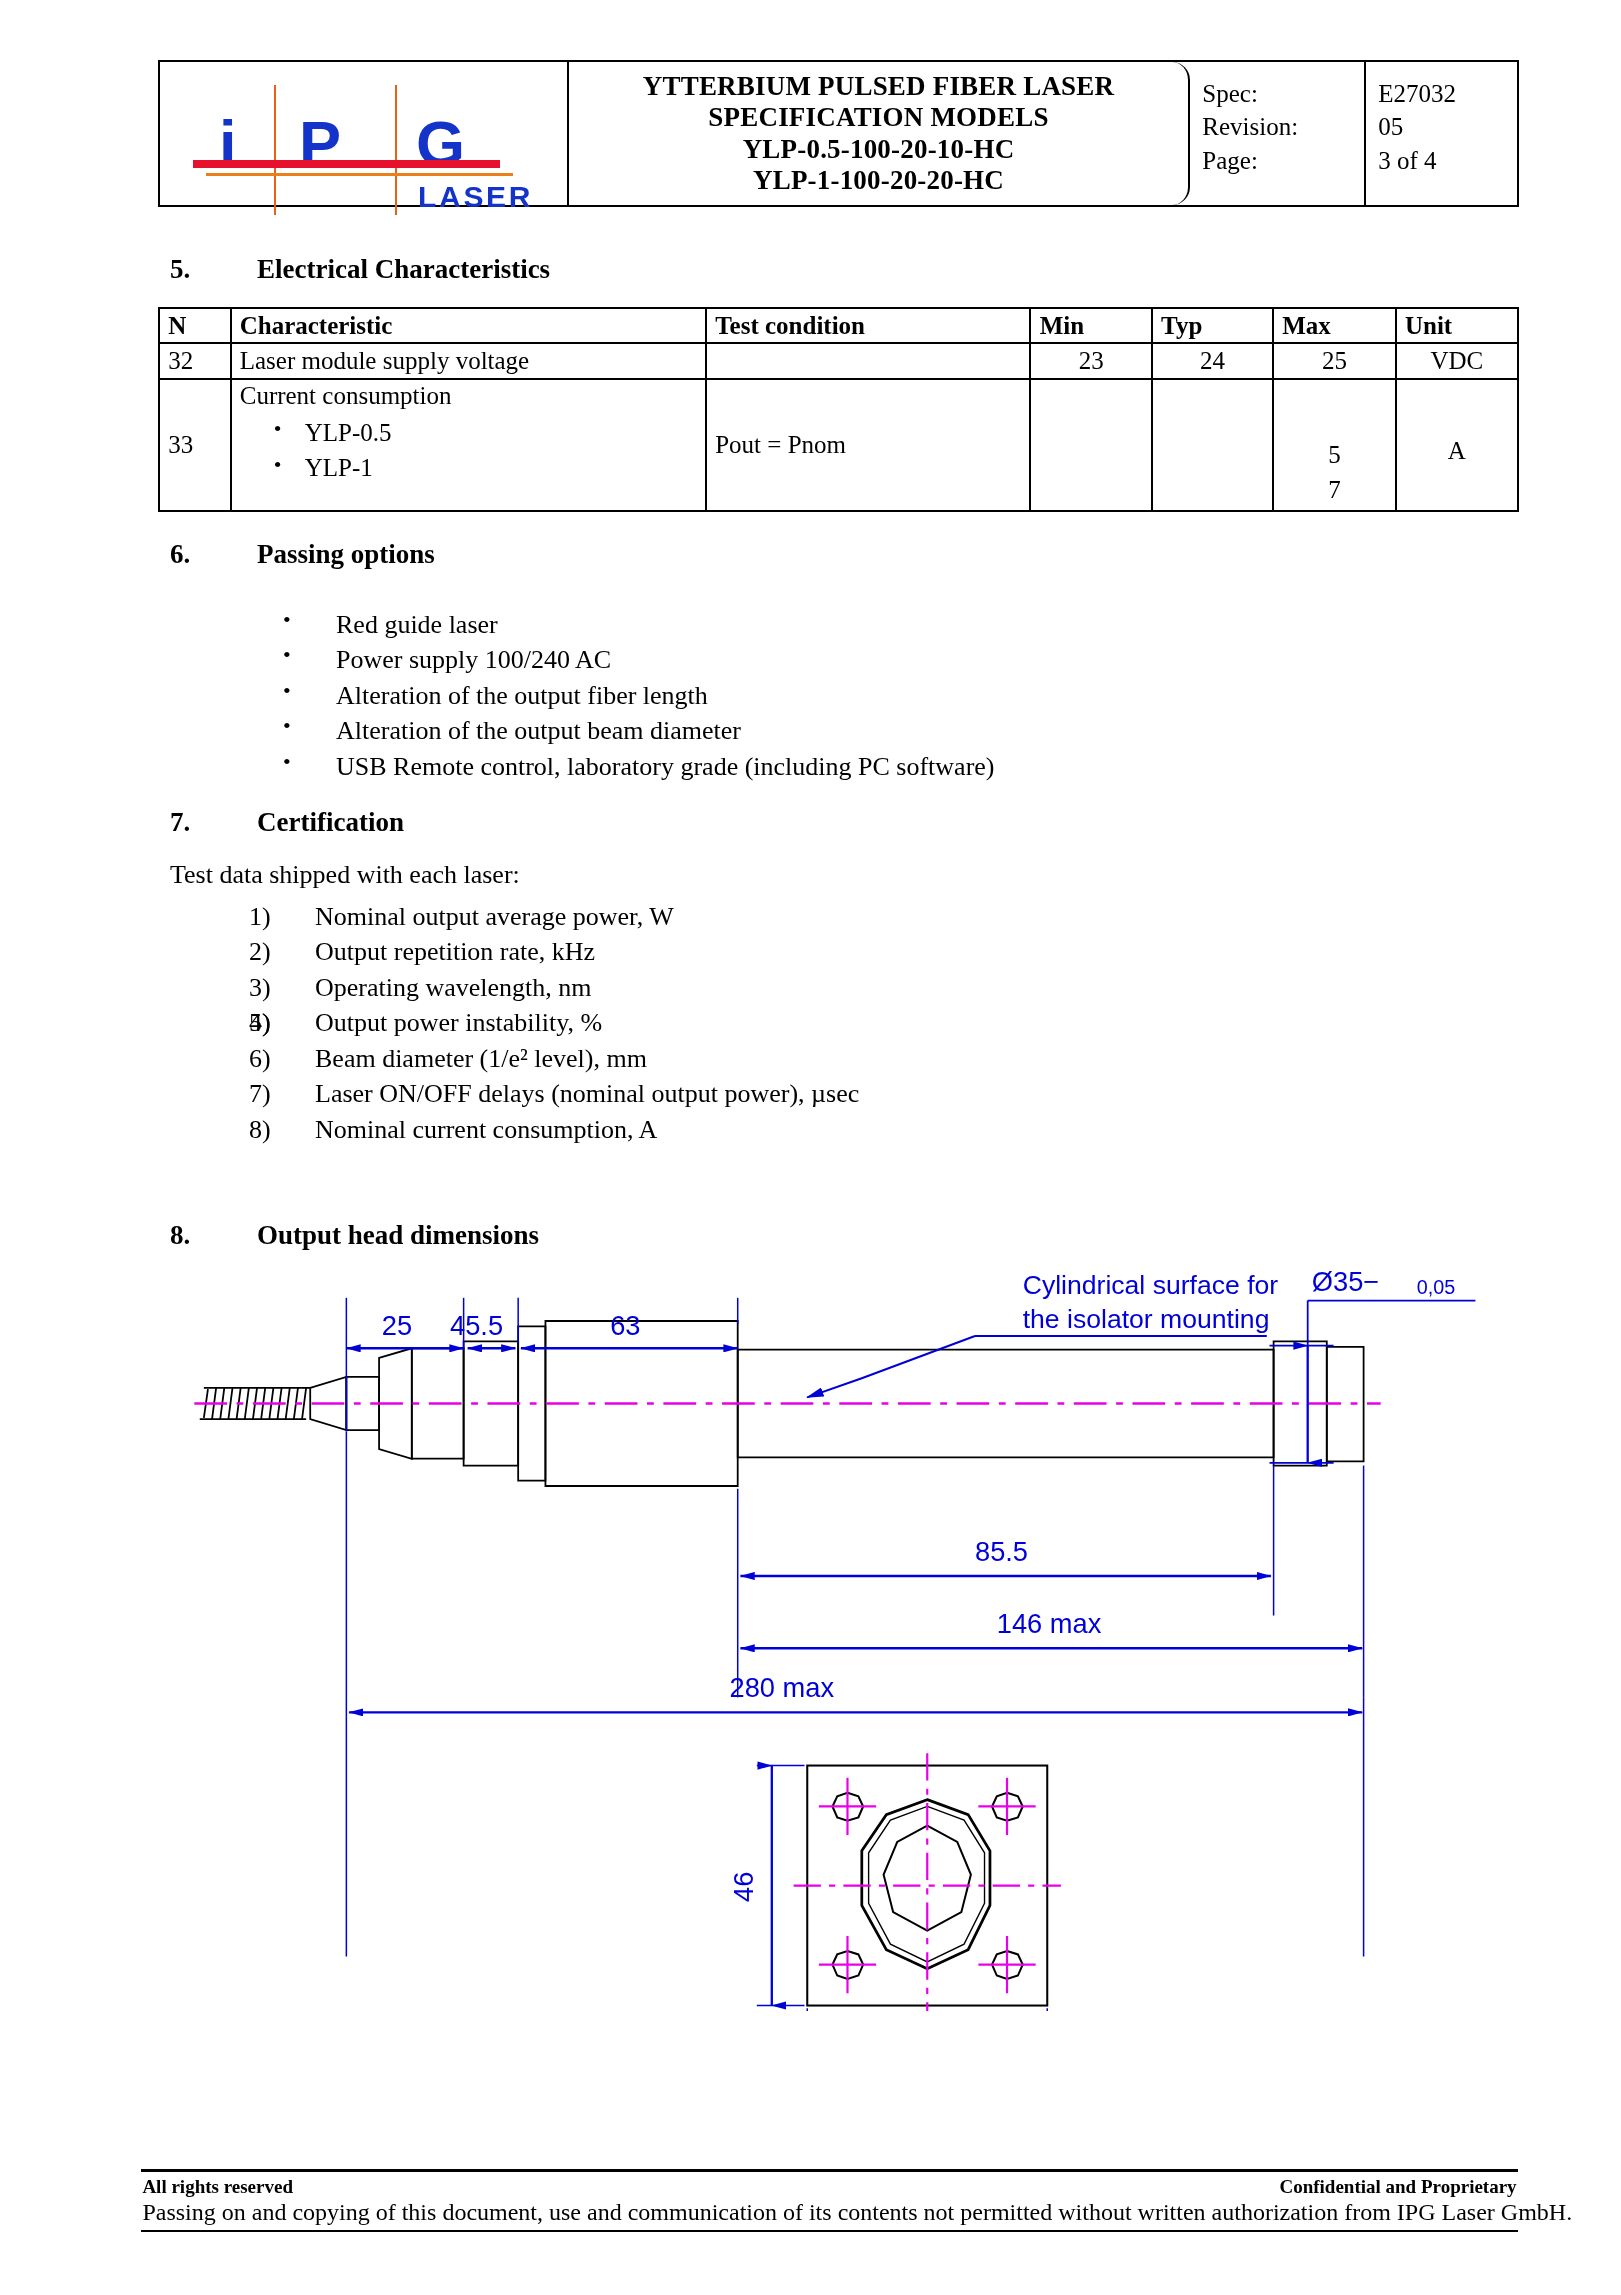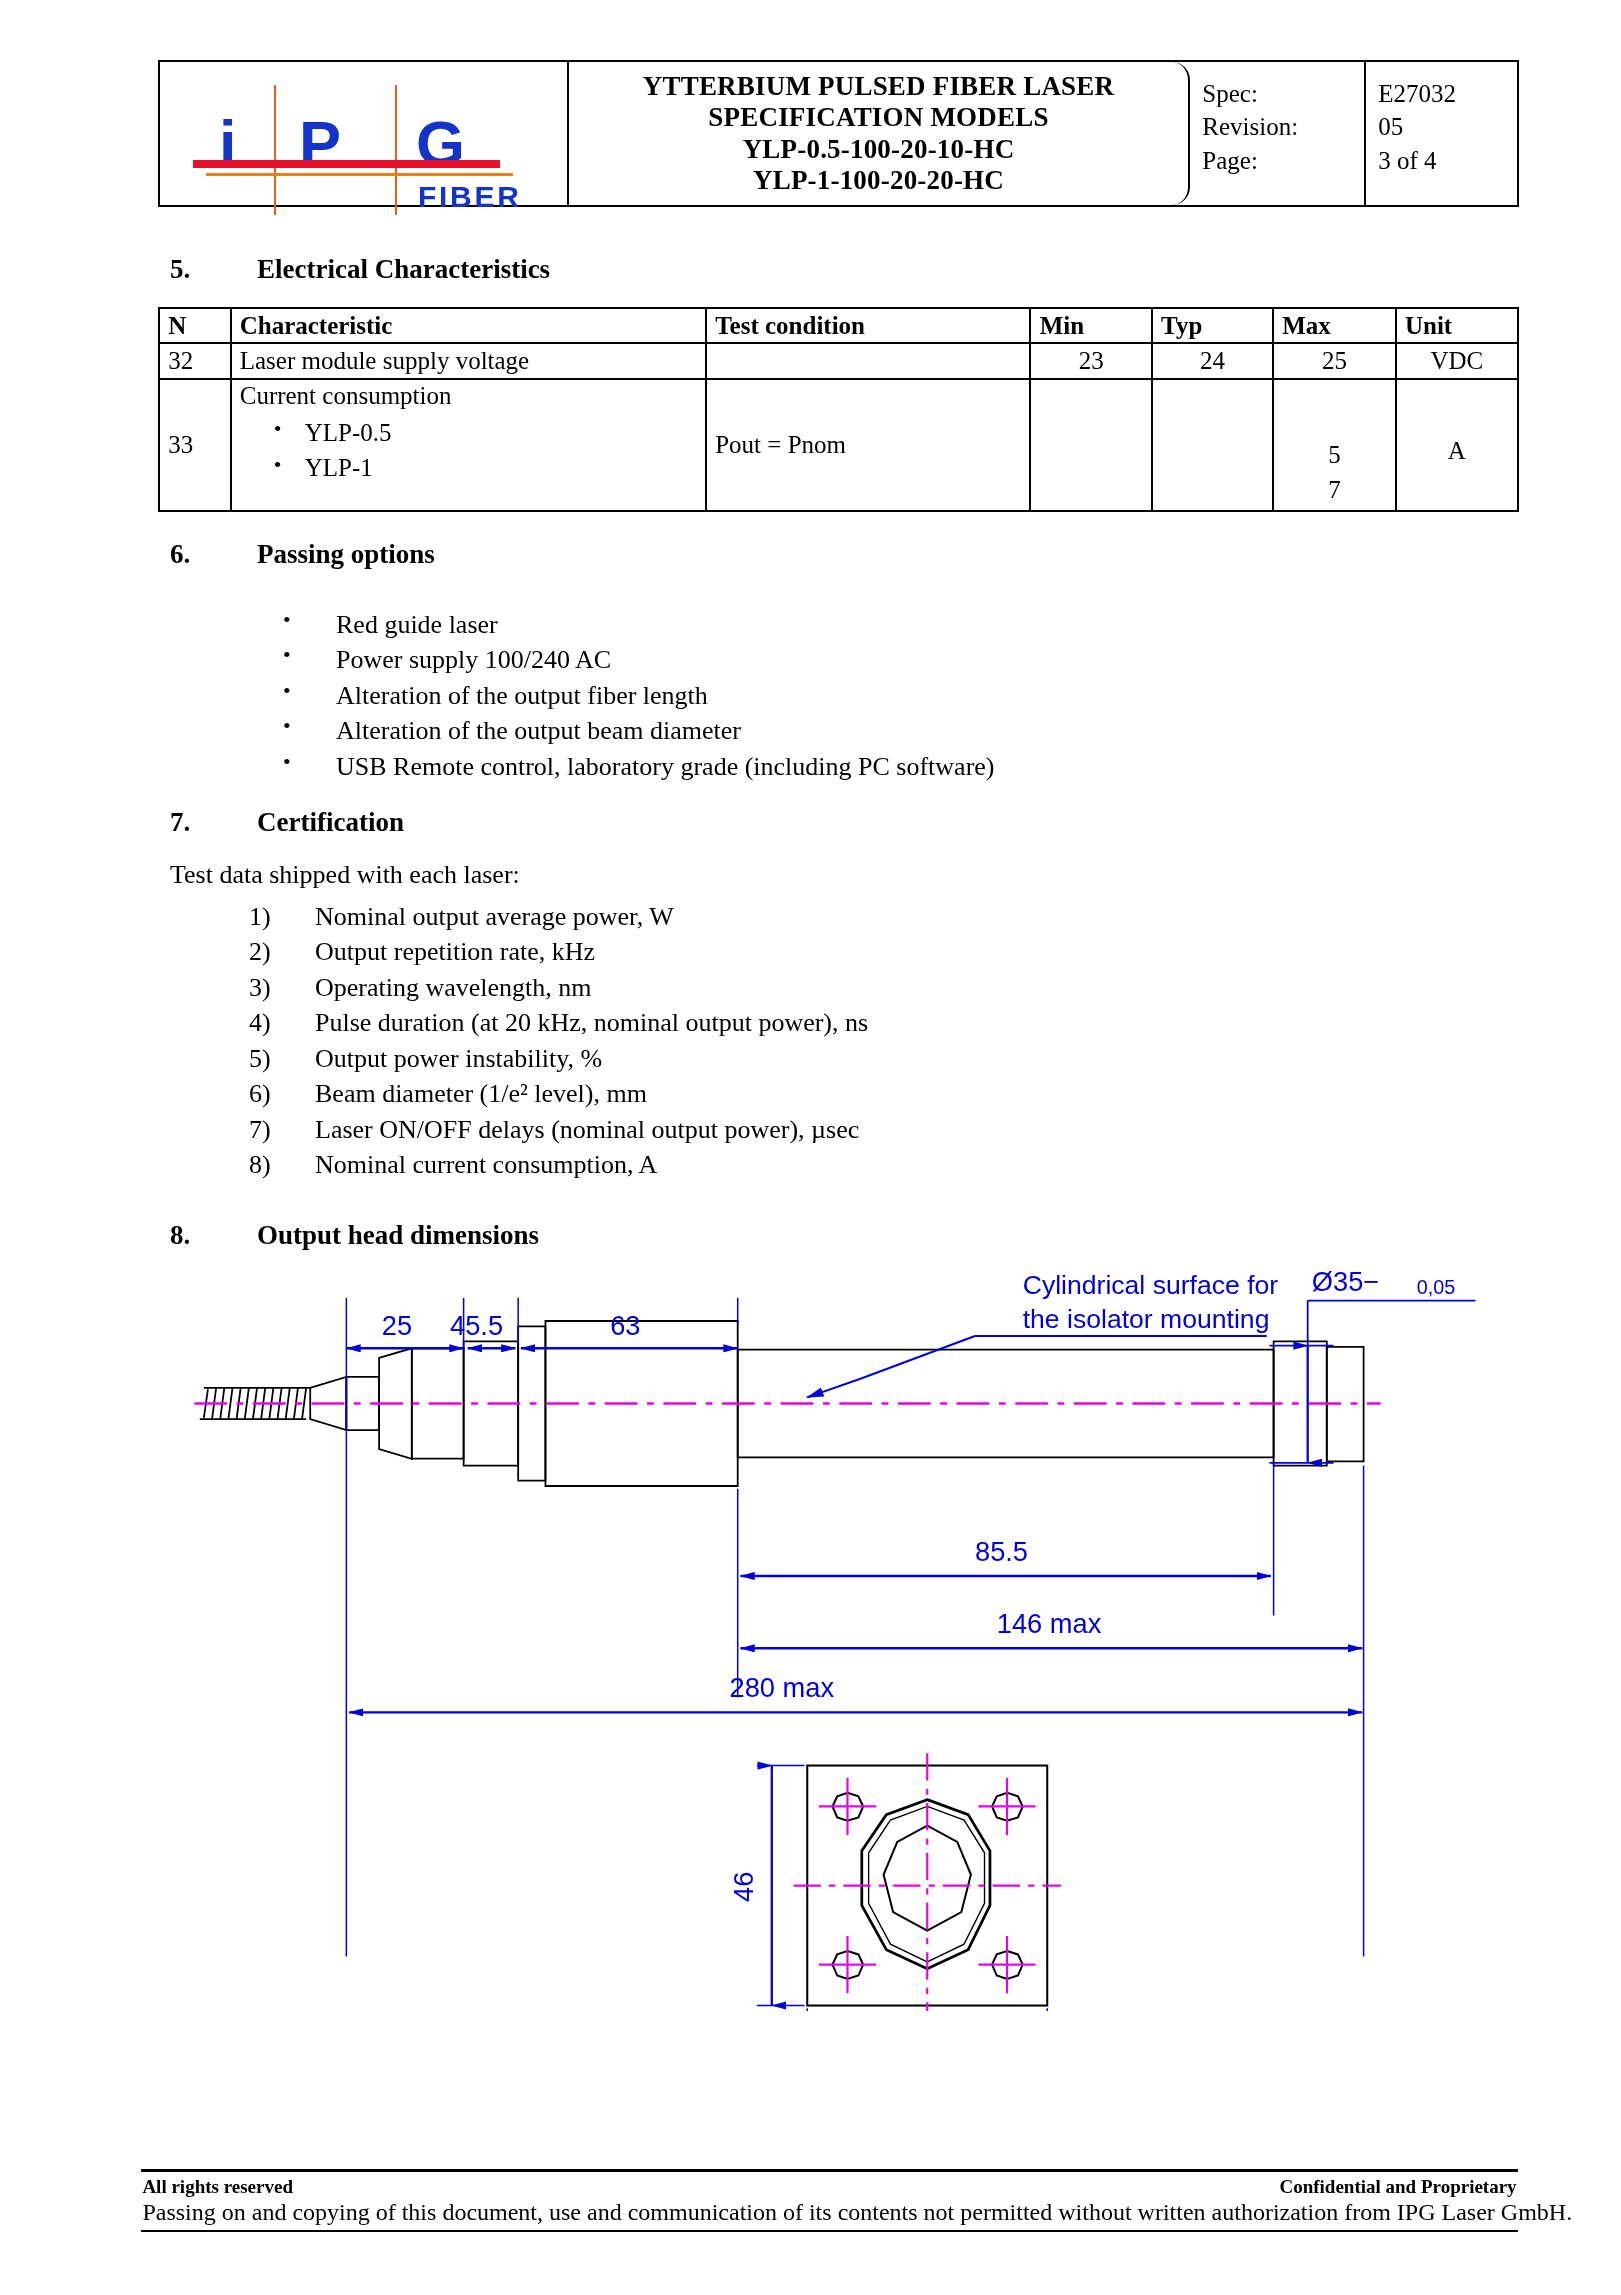--- a/index.html
+++ b/index.html
@@ -84,21 +84,21 @@
 
     <div class="hdr-logo">
       <div class="logo-wrap">
         <div class="lg-vline" style="left:114px;top:23px;height:130px;"></div>
         <div class="lg-vline" style="left:235px;top:23px;height:130px;"></div>
         <div class="lg-letter" style="left:59px;top:50px;">i</div>
         <div class="lg-letter" style="left:139px;top:50px;">P</div>
         <div class="lg-letter" style="left:256px;top:50px;">G</div>
         <div class="lg-redbar" style="left:33px;top:98px;width:307px;"></div>
         <div class="lg-orangebar" style="left:46px;top:111px;width:307px;"></div>
-        <div class="lg-laser" style="left:258px;top:120px;">FIBER</div>
+        <div class="lg-laser" style="left:258px;top:120px;">LASER</div>
       </div>
     </div>
 
     <div class="hdr-title">
       <div>YTTERBIUM PULSED FIBER LASER</div>
       <div>SPECIFICATION MODELS</div>
       <div>YLP-0.5-100-20-10-HC</div>
       <div>YLP-1-100-20-20-HC</div>
     </div>
 
@@ -177,21 +177,21 @@
   <div class="sec" style="left:170px;top:807px;">
     <span class="num">7.</span><span>Certification</span>
   </div>
 
   <div class="ptext" style="left:170px;top:860px;">Test data shipped with each laser:</div>
 
   <ul class="nlist" style="left:249px;top:899px;">
     <li><span class="idx">1)</span><span>Nominal output average power, W</span></li>
     <li><span class="idx">2)</span><span>Output repetition rate, kHz</span></li>
     <li><span class="idx">3)</span><span>Operating wavelength, nm</span></li>
-    <li><span class="idx">4)</span><span>Pulse duration (at 20 kHz, nominal output power), ns</span></li>
+    <li><span class="idx">4)</span></li>
     <li><span class="idx">5)</span><span>Output power instability, %</span></li>
     <li><span class="idx">6)</span><span>Beam diameter (1/e² level), mm</span></li>
     <li><span class="idx">7)</span><span>Laser ON/OFF delays (nominal output power), µsec</span></li>
     <li><span class="idx">8)</span><span>Nominal current consumption, A</span></li>
   </ul>
 
   <div class="sec" style="left:170px;top:1220px;">
     <span class="num">8.</span><span>Output head dimensions</span>
   </div>
 

